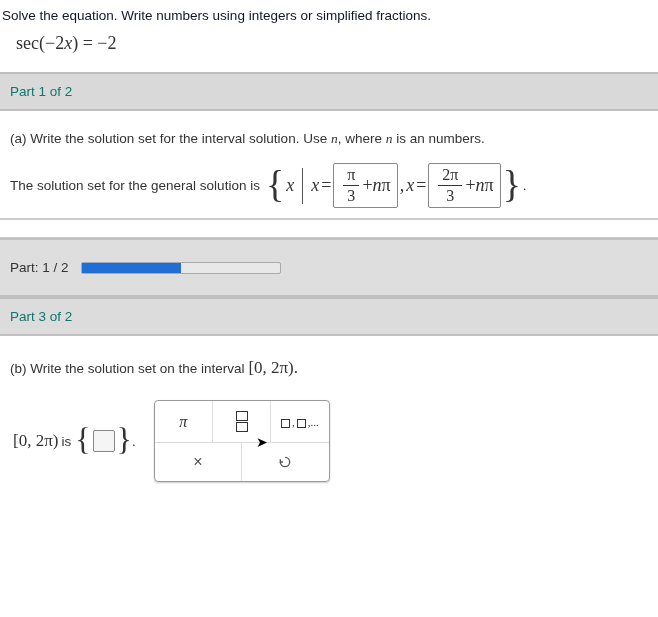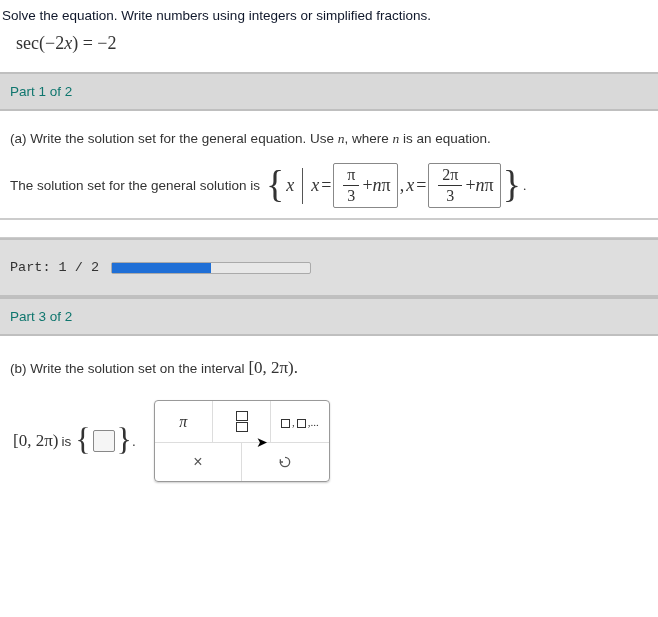--- a/index.html
+++ b/index.html
@@ -90,21 +90,20 @@
   .italic-x { font-style: italic; }
   .progress-row {
     display: flex;
     align-items: center;
     gap: 12px;
     padding: 20px 10px;
     background: #dedede;
     border-top: 2px solid #c0c0c0;
     border-bottom: 2px solid #c0c0c0;
     font-size: 13.5px;
-    font-family: Liberation Mono, monospace;
   }
   .progress-outer {
     width: 200px;
     height: 12px;
     background: #e8e8e8;
     border: 1px solid #aaa;
     border-radius: 2px;
     position: relative;
   }
   .progress-inner {
@@ -188,21 +187,21 @@
   <span>sec</span><span>(−2</span><span class="italic-x">x</span><span>) =</span>
   <span>−2</span>
 </div>
 
 <div class="bar">
   <span>Part 1 of 2</span>
 </div>
 
 <div class="light-bar" style="padding-top:20px; padding-bottom:10px; background:#fff; border-top:none;">
   <div class="part-prompt">
-    <span>(a) Write the solution set for the general equation. Use </span><span class="italic-n" style="font-family:'Times New Roman',serif;">n</span><span>, where </span><span class="italic-n" style="font-family:'Times New Roman',serif;">n</span><span> is an equation.</span>
+    <span>(a) Write the solution set for the interval solution. Use </span><span class="italic-n" style="font-family:'Times New Roman',serif;">n</span><span>, where </span><span class="italic-n" style="font-family:'Times New Roman',serif;">n</span><span> is an numbers.</span>
   </div>
 
   <div class="solution-line">
     <span class="lead">The solution set for the general solution is</span>
     <span class="math-inline">
       <span class="brace">{</span>
       <span class="italic-x">x</span>
       <span class="vline"></span>
       <span class="italic-x">x</span>
       <span>=</span>

